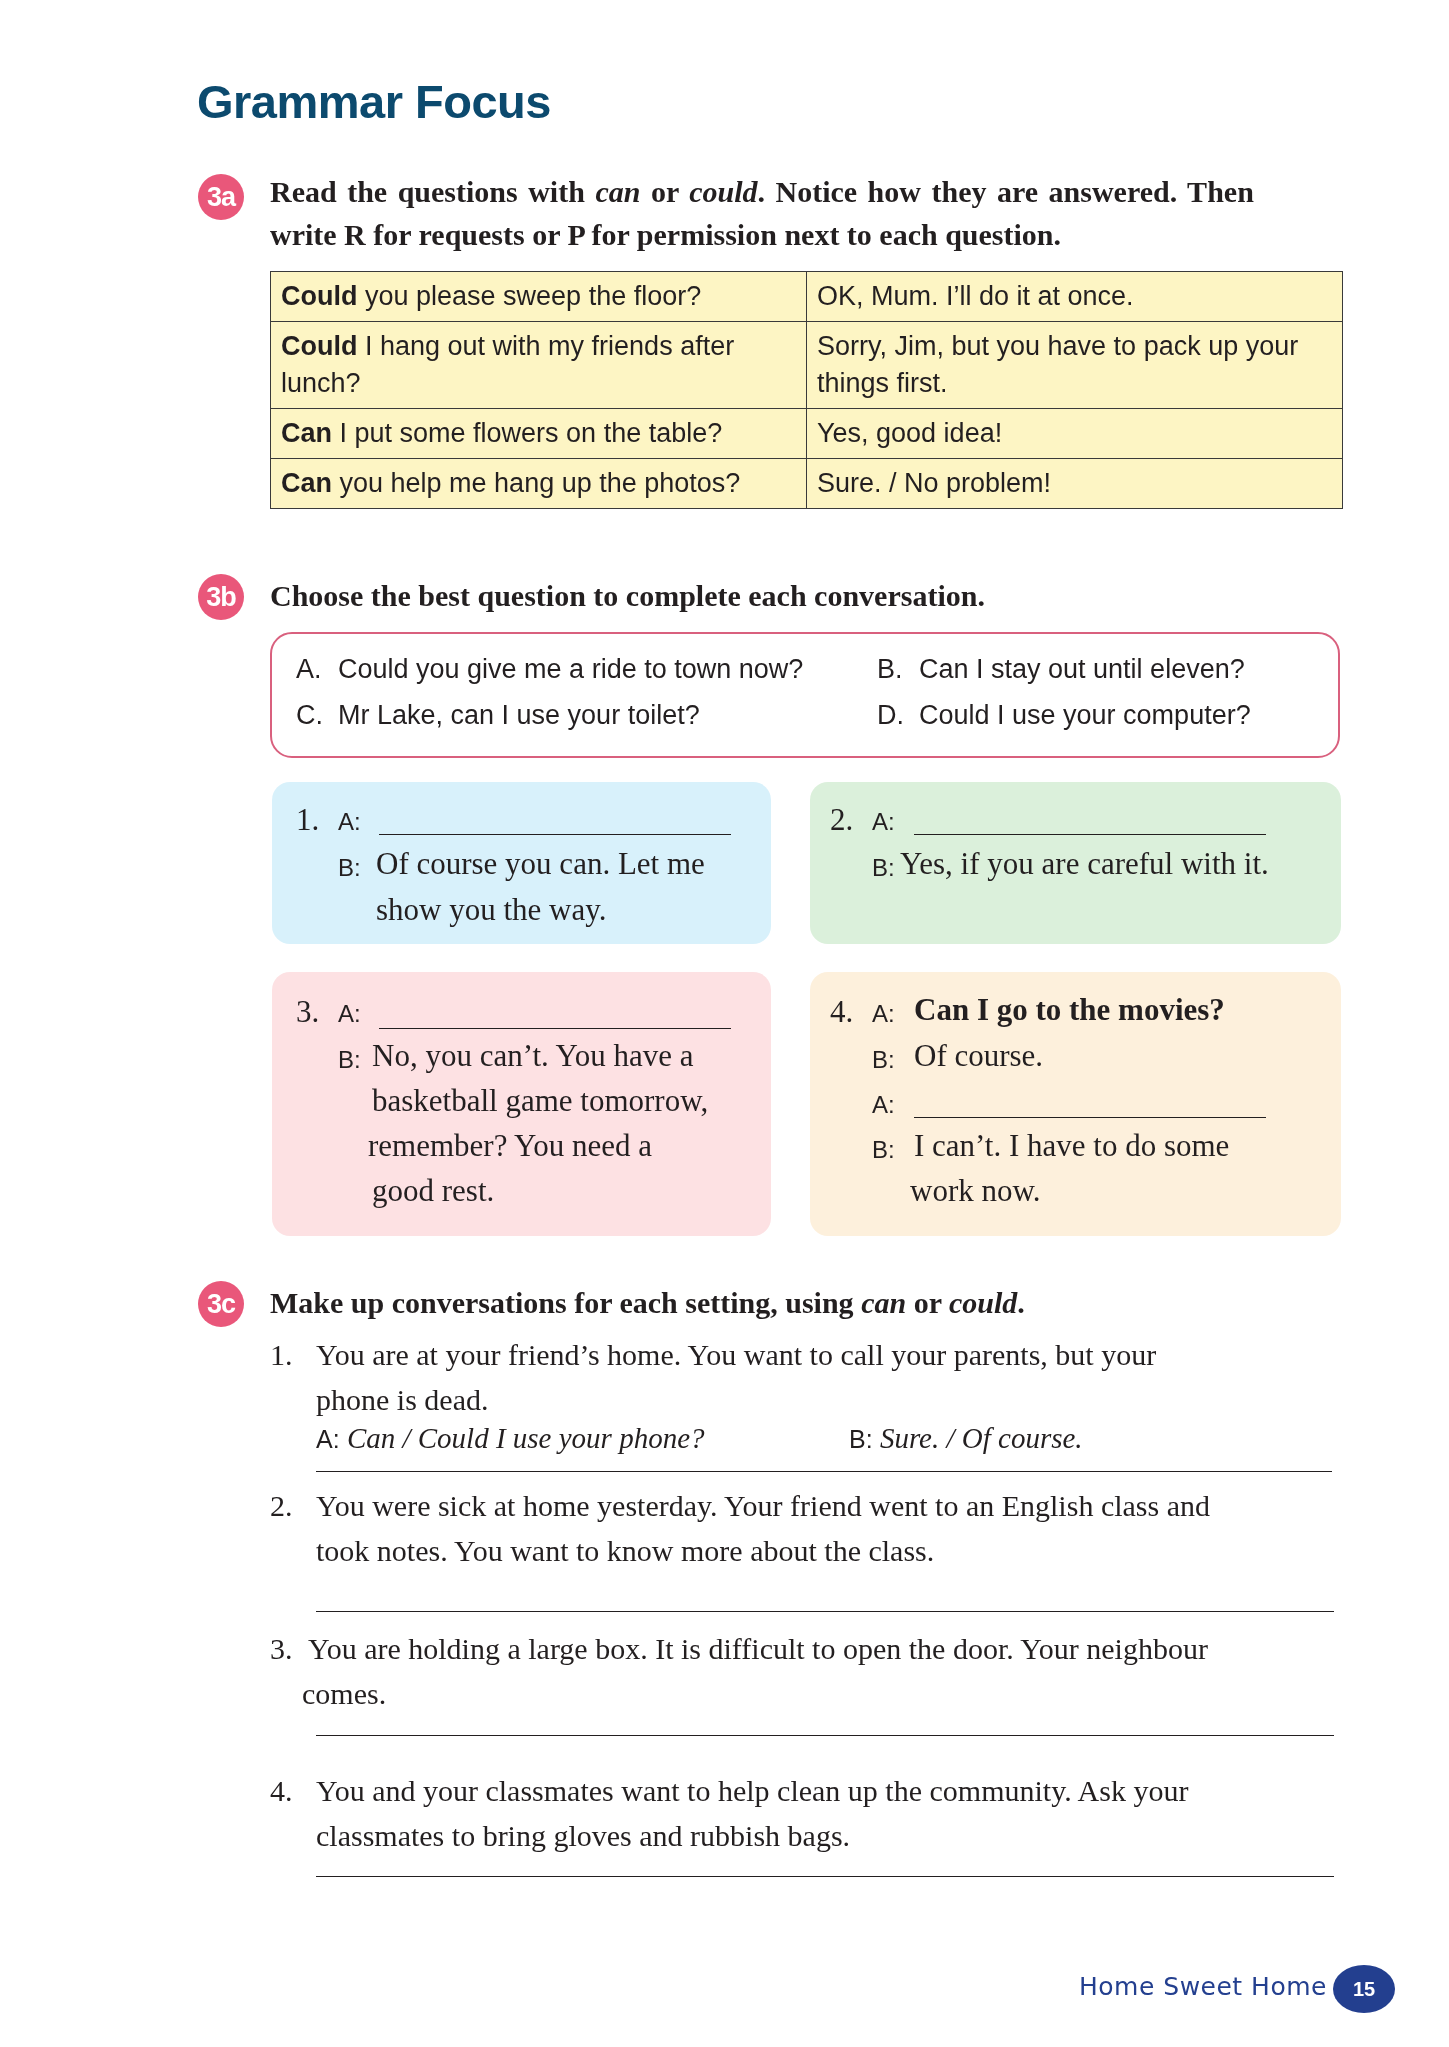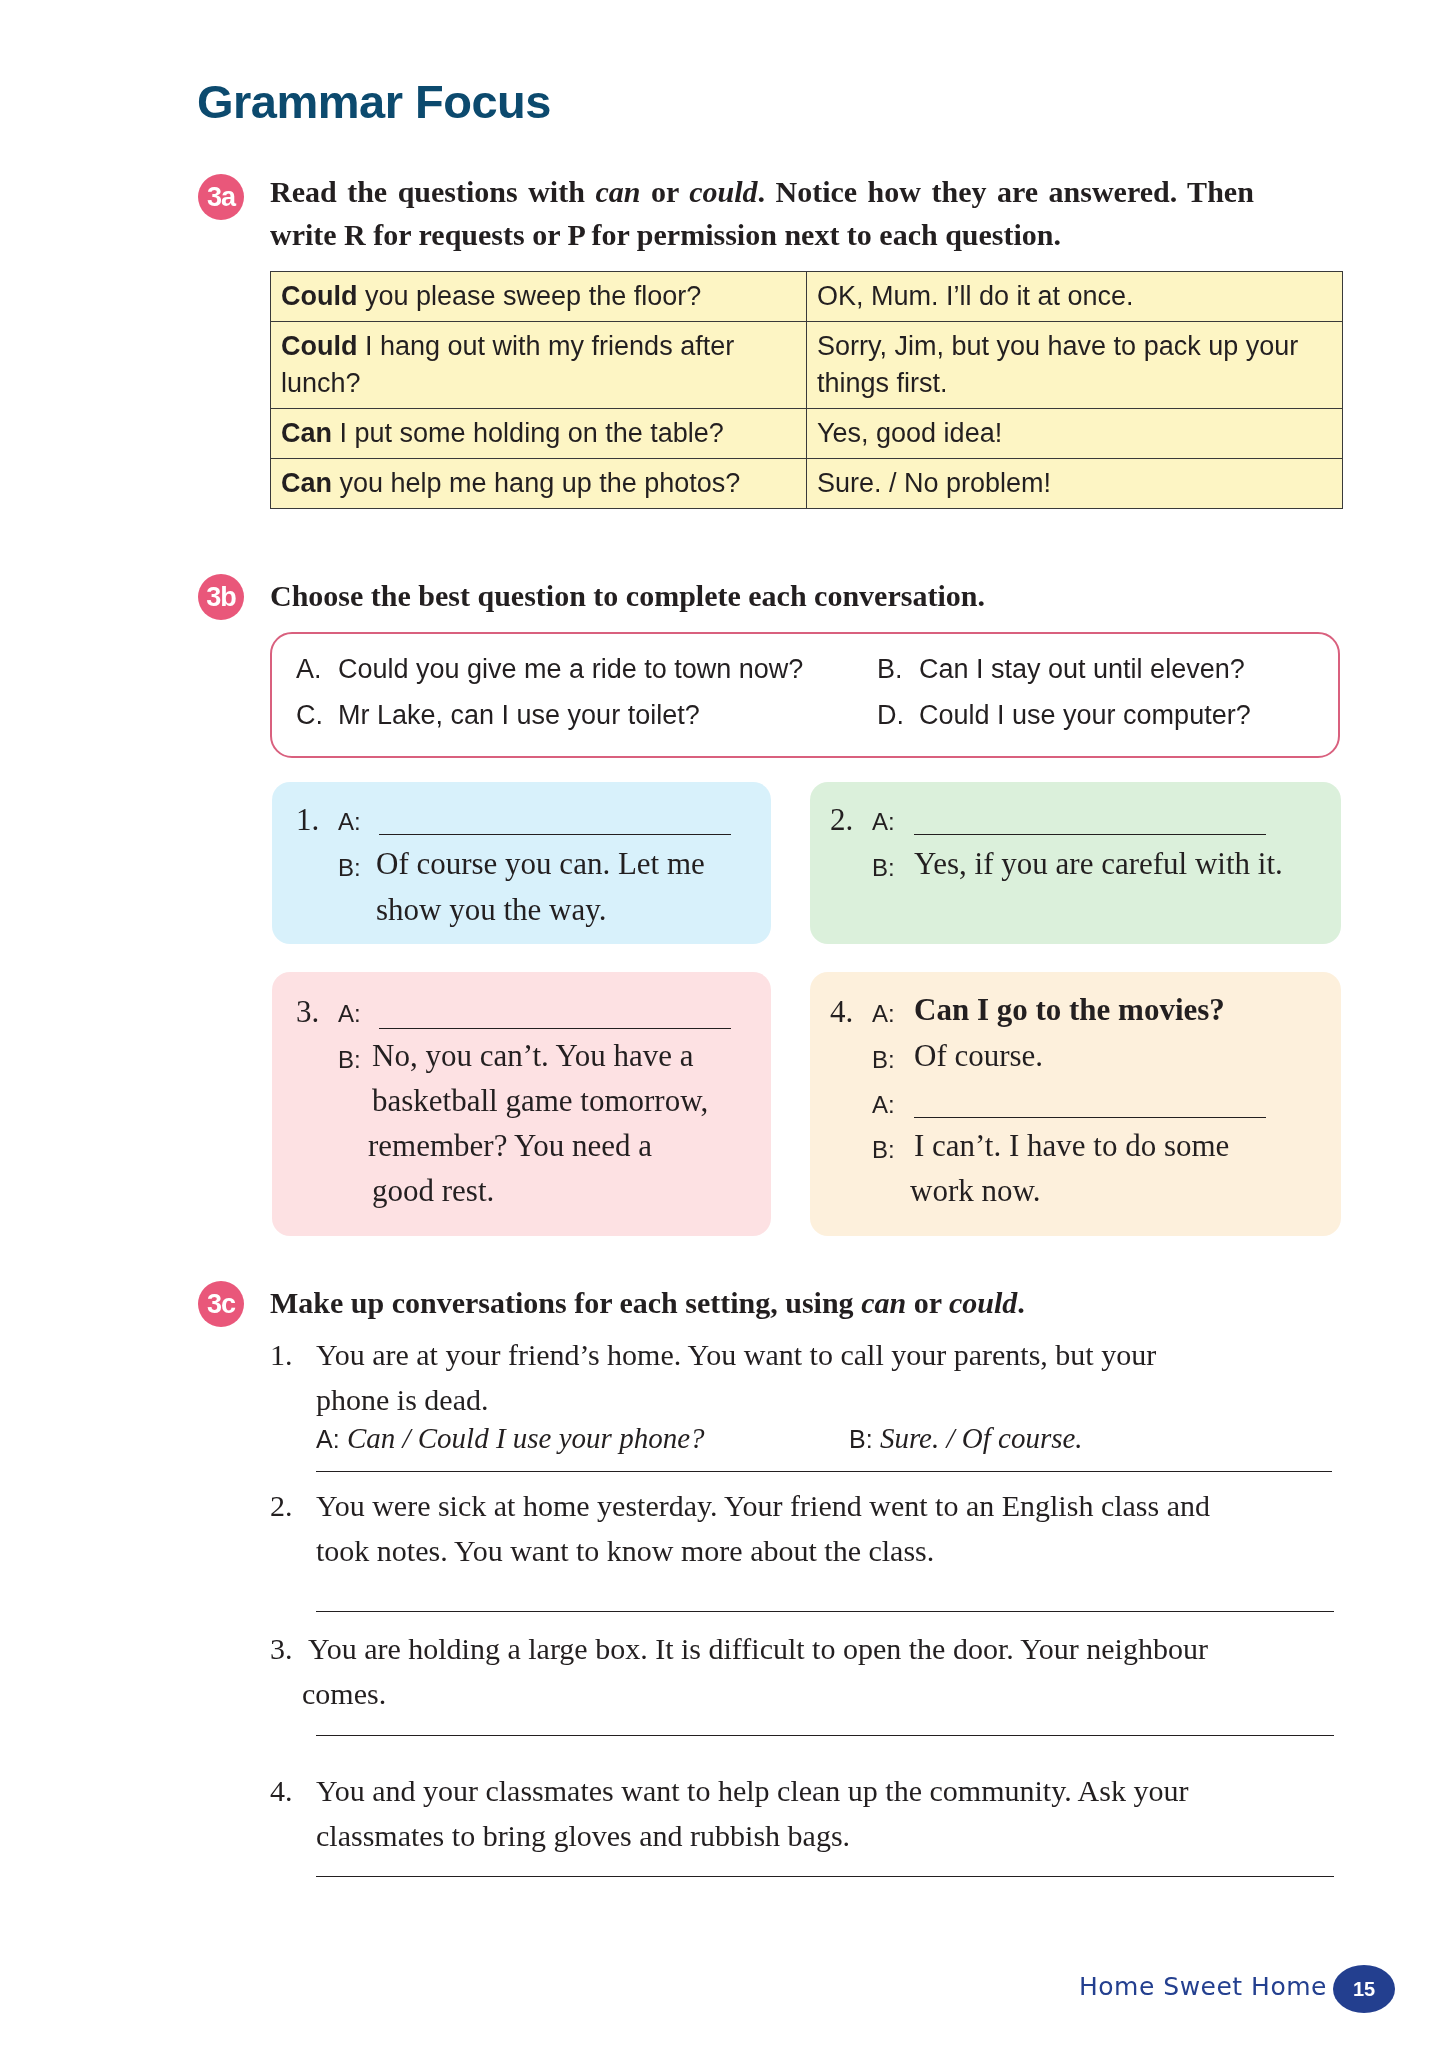--- a/index.html
+++ b/index.html
@@ -58,21 +58,21 @@
   <tbody>
       <tr>
     <td class="q"><b>Could</b><span> you please sweep the floor?</span></td>
     <td>OK, Mum. I’ll do it at once.</td>
   </tr>
   <tr>
     <td class="q"><b>Could</b><span> I hang out with my friends after lunch?</span></td>
     <td>Sorry, Jim, but you have to pack up your things first.</td>
   </tr>
   <tr>
-    <td class="q"><b>Can</b><span> I put some holding on the table?</span></td>
+    <td class="q"><b>Can</b><span> I put some flowers on the table?</span></td>
     <td>Yes, good idea!</td>
   </tr>
   <tr>
     <td class="q"><b>Can</b><span> you help me hang up the photos?</span></td>
     <td>Sure. / No problem!</td>
   </tr>
 </tbody>
   </table>
 
 <div class="abs badge" style="left:198px; top:574px;">3b</div>
@@ -92,21 +92,21 @@
   <div class="spk" style="left:66px; top:72px;">B:</div>
   <div class="row" style="left:104px; top:64px;">Of course you can. Let me</div>
   <div class="row" style="left:104px; top:110px;">show you the way.</div>
 </div>
 
 <div class="abs card" style="left:810px; top:782px; width:531px; height:162px; background:#dbf0db;">
   <div class="num" style="left:20px; top:20px;">2.</div>
   <div class="spk" style="left:62px; top:26px;">A:</div>
   <div class="blank" style="left:104px; top:52px; width:352px;"></div>
   <div class="spk" style="left:62px; top:72px;">B:</div>
-  <div class="row" style="left:104px; top:64px;">Yes, if you are careful with it.</div>
+  <div class="row" style="left:90px; top:64px;">Yes, if you are careful with it.</div>
 </div>
 
 <div class="abs card" style="left:272px; top:972px; width:499px; height:264px; background:#fde1e3;">
   <div class="num" style="left:24px; top:22px;">3.</div>
   <div class="spk" style="left:66px; top:28px;">A:</div>
   <div class="blank" style="left:107px; top:56px; width:352px;"></div>
   <div class="spk" style="left:66px; top:74px;">B:</div>
   <div class="row" style="left:100px; top:66px;">No, you can’t. You have a</div>
   <div class="row" style="left:100px; top:111px;">basketball game tomorrow,</div>
   <div class="row" style="left:96px; top:156px;">remember? You need a</div>

